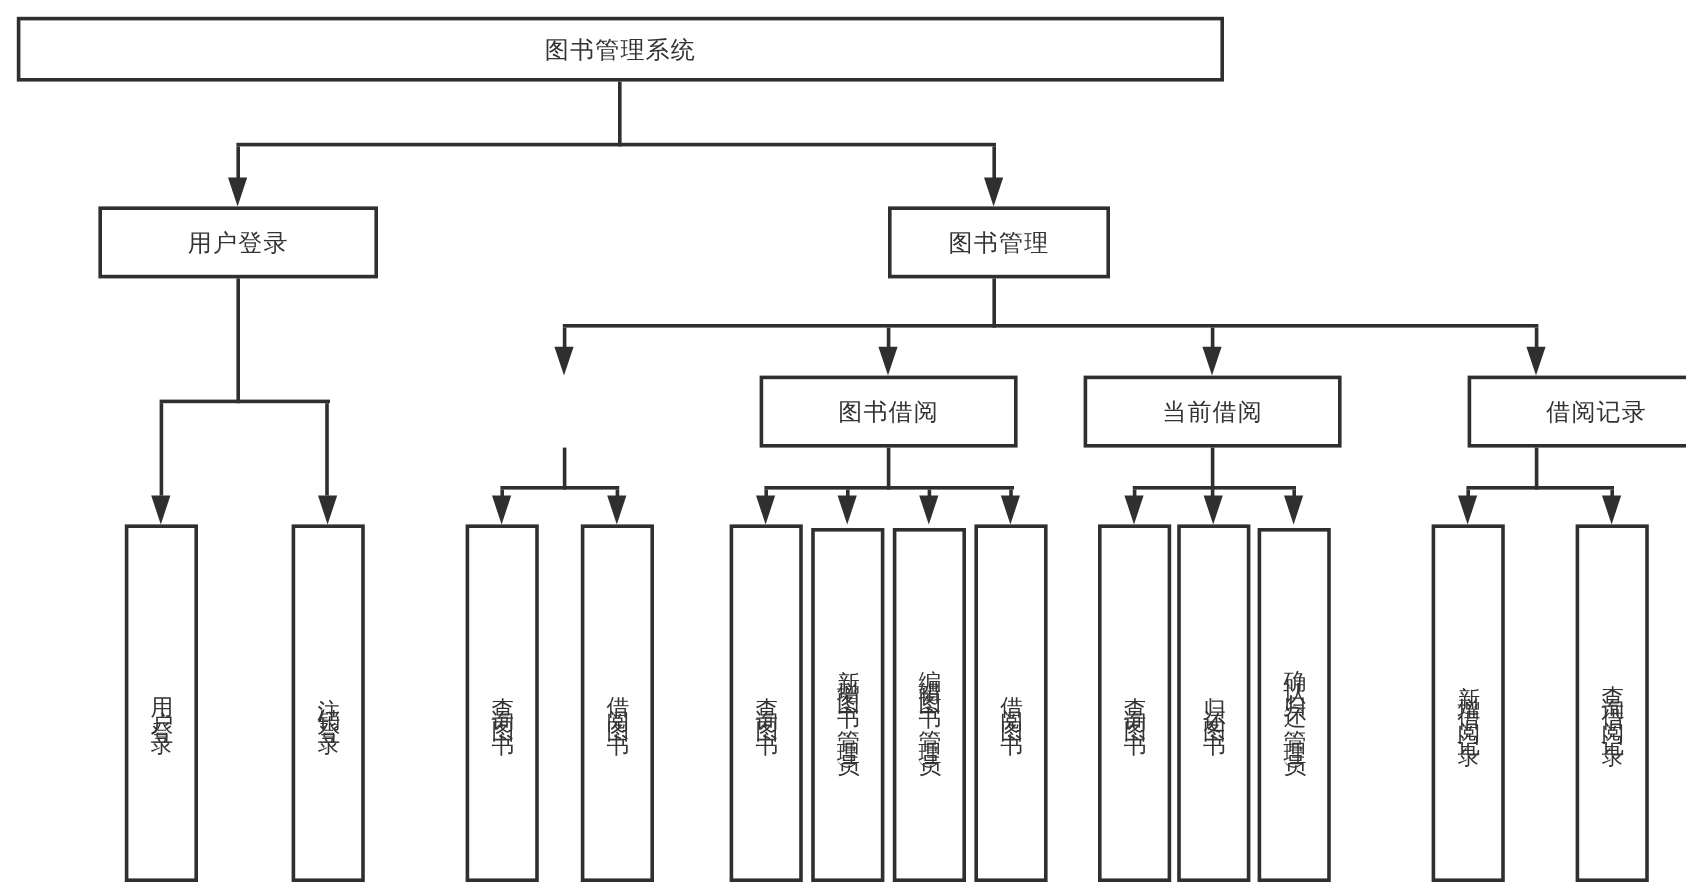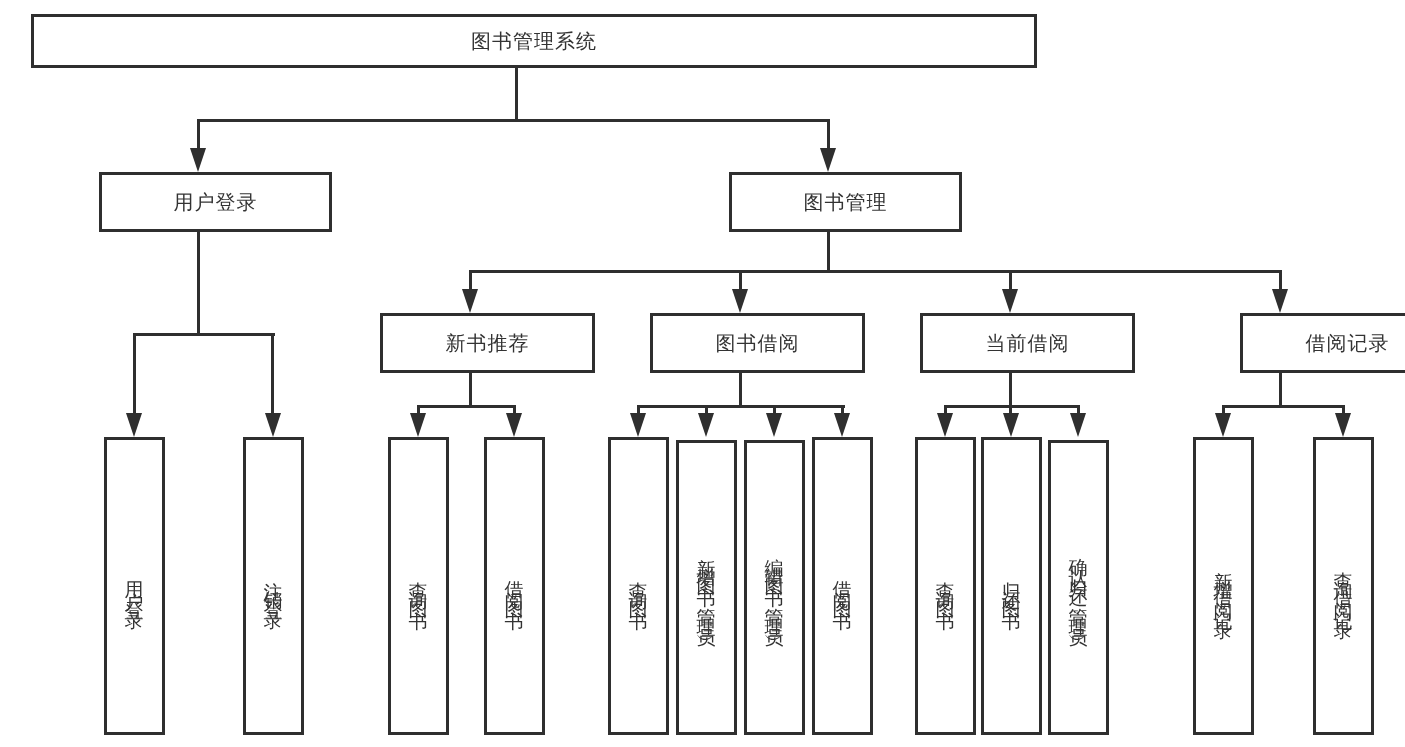--- a/index.html
+++ b/index.html
@@ -6,21 +6,21 @@
   .canvas {
     position:relative; width:1405px; height:747px; background:#ffffff;
     font-family:"Liberation Sans","DejaVu Sans",sans-serif; overflow:hidden;
   }
   .box {
     position:absolute; box-sizing:border-box;
     border:3px solid #2f2f2f; background:#ffffff;
     display:flex; align-items:center; justify-content:center;
     color:#333333;
   }
-  .hbox { font-size:20px; letter-spacing:1px;margin-left:17px; }
+  .hbox { font-size:20px; letter-spacing:1px; }
   .vbox .vtext {
     writing-mode:vertical-rl; text-orientation:mixed;
     font-size:19px; letter-spacing:10px; color:#333333; line-height:1;
   }
   .hline,.vline { position:absolute; background:#2f2f2f; }
   .arrow {
     position:absolute; width:0; height:0;
     border-left:8px solid transparent; border-right:8px solid transparent;
     border-top:24px solid #2f2f2f;
   }
@@ -43,38 +43,35 @@
   <div class="vline" style="left:515px; top:68px; width:3px; height:54px;"></div>
   <div class="hline" style="left:197px; top:119px; width:633px; height:3px;"></div>
   <div class="vline" style="left:197px; top:122px; width:3px; height:28px;"></div>
   <div class="vline" style="left:827px; top:122px; width:3px; height:28px;"></div>
   <div class="arrow" style="left:190px; top:148px;"></div>
   <div class="arrow" style="left:820px; top:148px;"></div>
 
   <div class="box hbox" style="left:82px; top:172px; width:233px; height:60px;">
     <span>用户登录</span>
   </div>
-  <div class="box hbox" style="left:712px; top:172px; width:233px; height:60px;">
+  <div class="box hbox" style="left:740px; top:172px; width:185px; height:60px;">
     <span>图书管理</span>
   </div>
 
   <div class="vline" style="left:827px; top:232px; width:3px; height:41px;"></div>
   <div class="hline" style="left:469px; top:270px; width:813px; height:3px;"></div>
   <div class="vline" style="left:469px; top:273px; width:3px; height:17px;"></div>
   <div class="vline" style="left:739px; top:273px; width:3px; height:17px;"></div>
   <div class="vline" style="left:1009px; top:273px; width:3px; height:17px;"></div>
   <div class="vline" style="left:1279px; top:273px; width:3px; height:17px;"></div>
   <div class="arrow" style="left:462px; top:289px;"></div>
   <div class="arrow" style="left:732px; top:289px;"></div>
   <div class="arrow" style="left:1002px; top:289px;"></div>
   <div class="arrow" style="left:1272px; top:289px;"></div>
 
-  <div class="box hbox" style="left:363px; top:313px; width:215px; height:60px;">
-    <span>新书推荐</span>
-  </div>
   <div class="box hbox" style="left:903px; top:313px; width:215px; height:60px;">
     <span>当前借阅</span>
   </div>
   <div class="box hbox" style="left:633px; top:313px; width:215px; height:60px;">
     <span>图书借阅</span>
   </div>
   <div class="box hbox" style="left:1223px; top:313px; width:215px; height:60px;">
     <span>借阅记录</span>
   </div>
 

